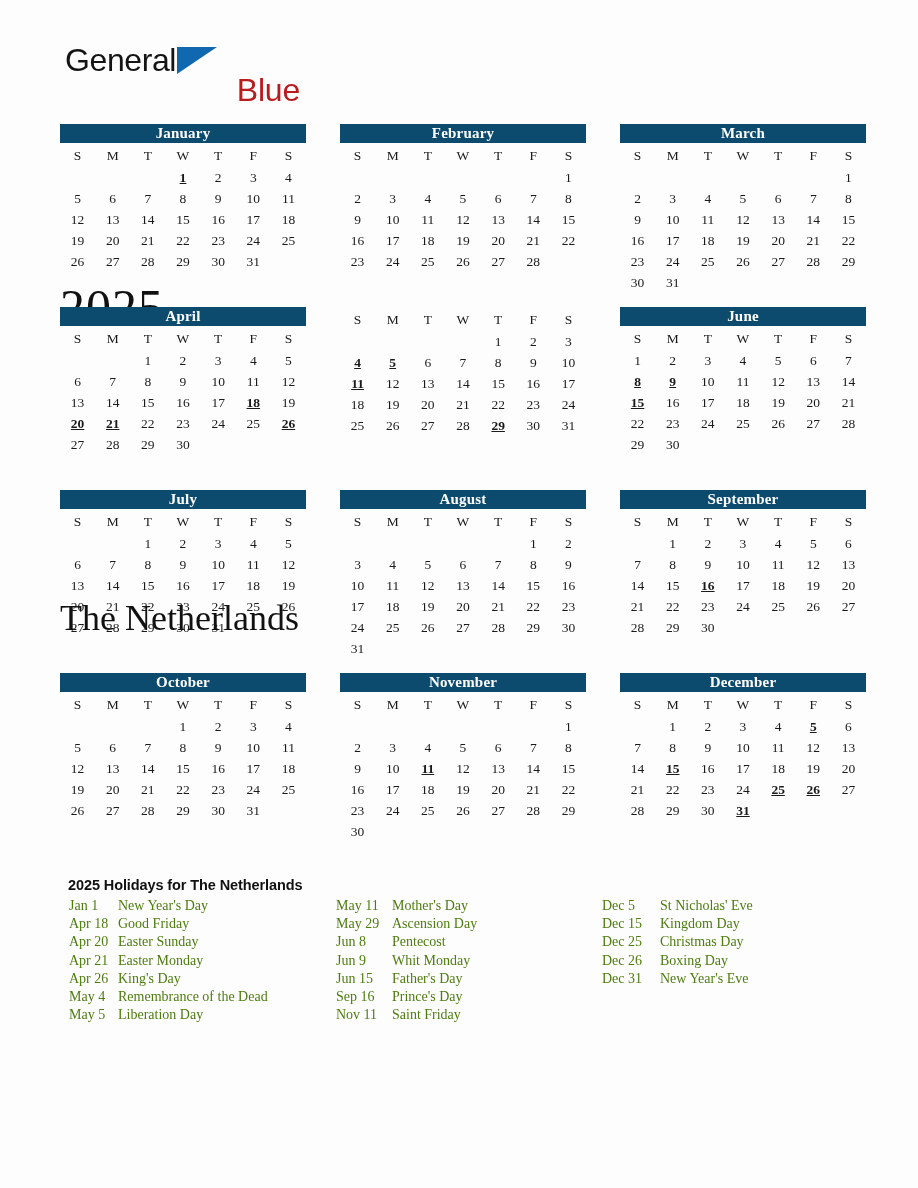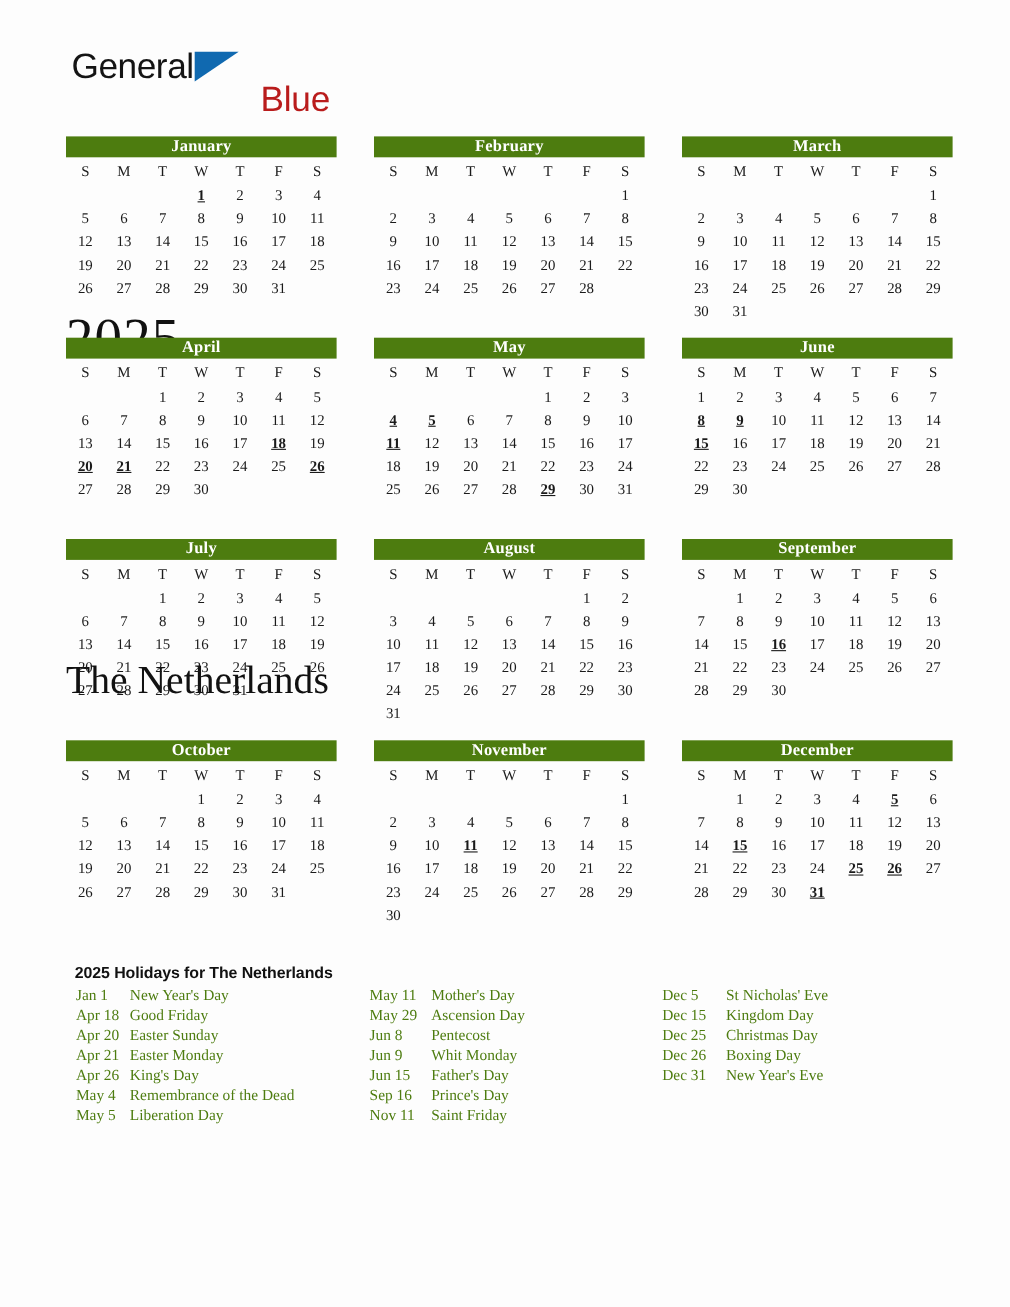--- a/index.html
+++ b/index.html
@@ -84,21 +84,21 @@
     row-gap: 0;
     padding: 0 60px;
     margin-top: 4px;
   }
   .month {
     width: 246px;
     margin-bottom: 0;
     height: 183px;
   }
   .month-name {
-    background: #4d7c0f;
+    background: #0c4a6e;
     color: #ffffff;
     text-align: center;
     font-weight: bold;
     font-size: 15px;
     line-height: 19px;
     height: 19px;
     letter-spacing: 0.2px;
   }
   table.month-table {
     width: 100%;
@@ -433,21 +433,20 @@
             <td class="">29</td>
             <td class="">30</td>
             <td class="empty">&nbsp;</td>
             <td class="empty">&nbsp;</td>
             <td class="empty">&nbsp;</td>
           </tr>
         </tbody>
       </table>
     </div>
     <div class="month">
-      <div class="month-name">May</div>
       <table class="month-table">
         <thead>
           <tr>
             <th>S</th>
             <th>M</th>
             <th>T</th>
             <th>W</th>
             <th>T</th>
             <th>F</th>
             <th>S</th>

